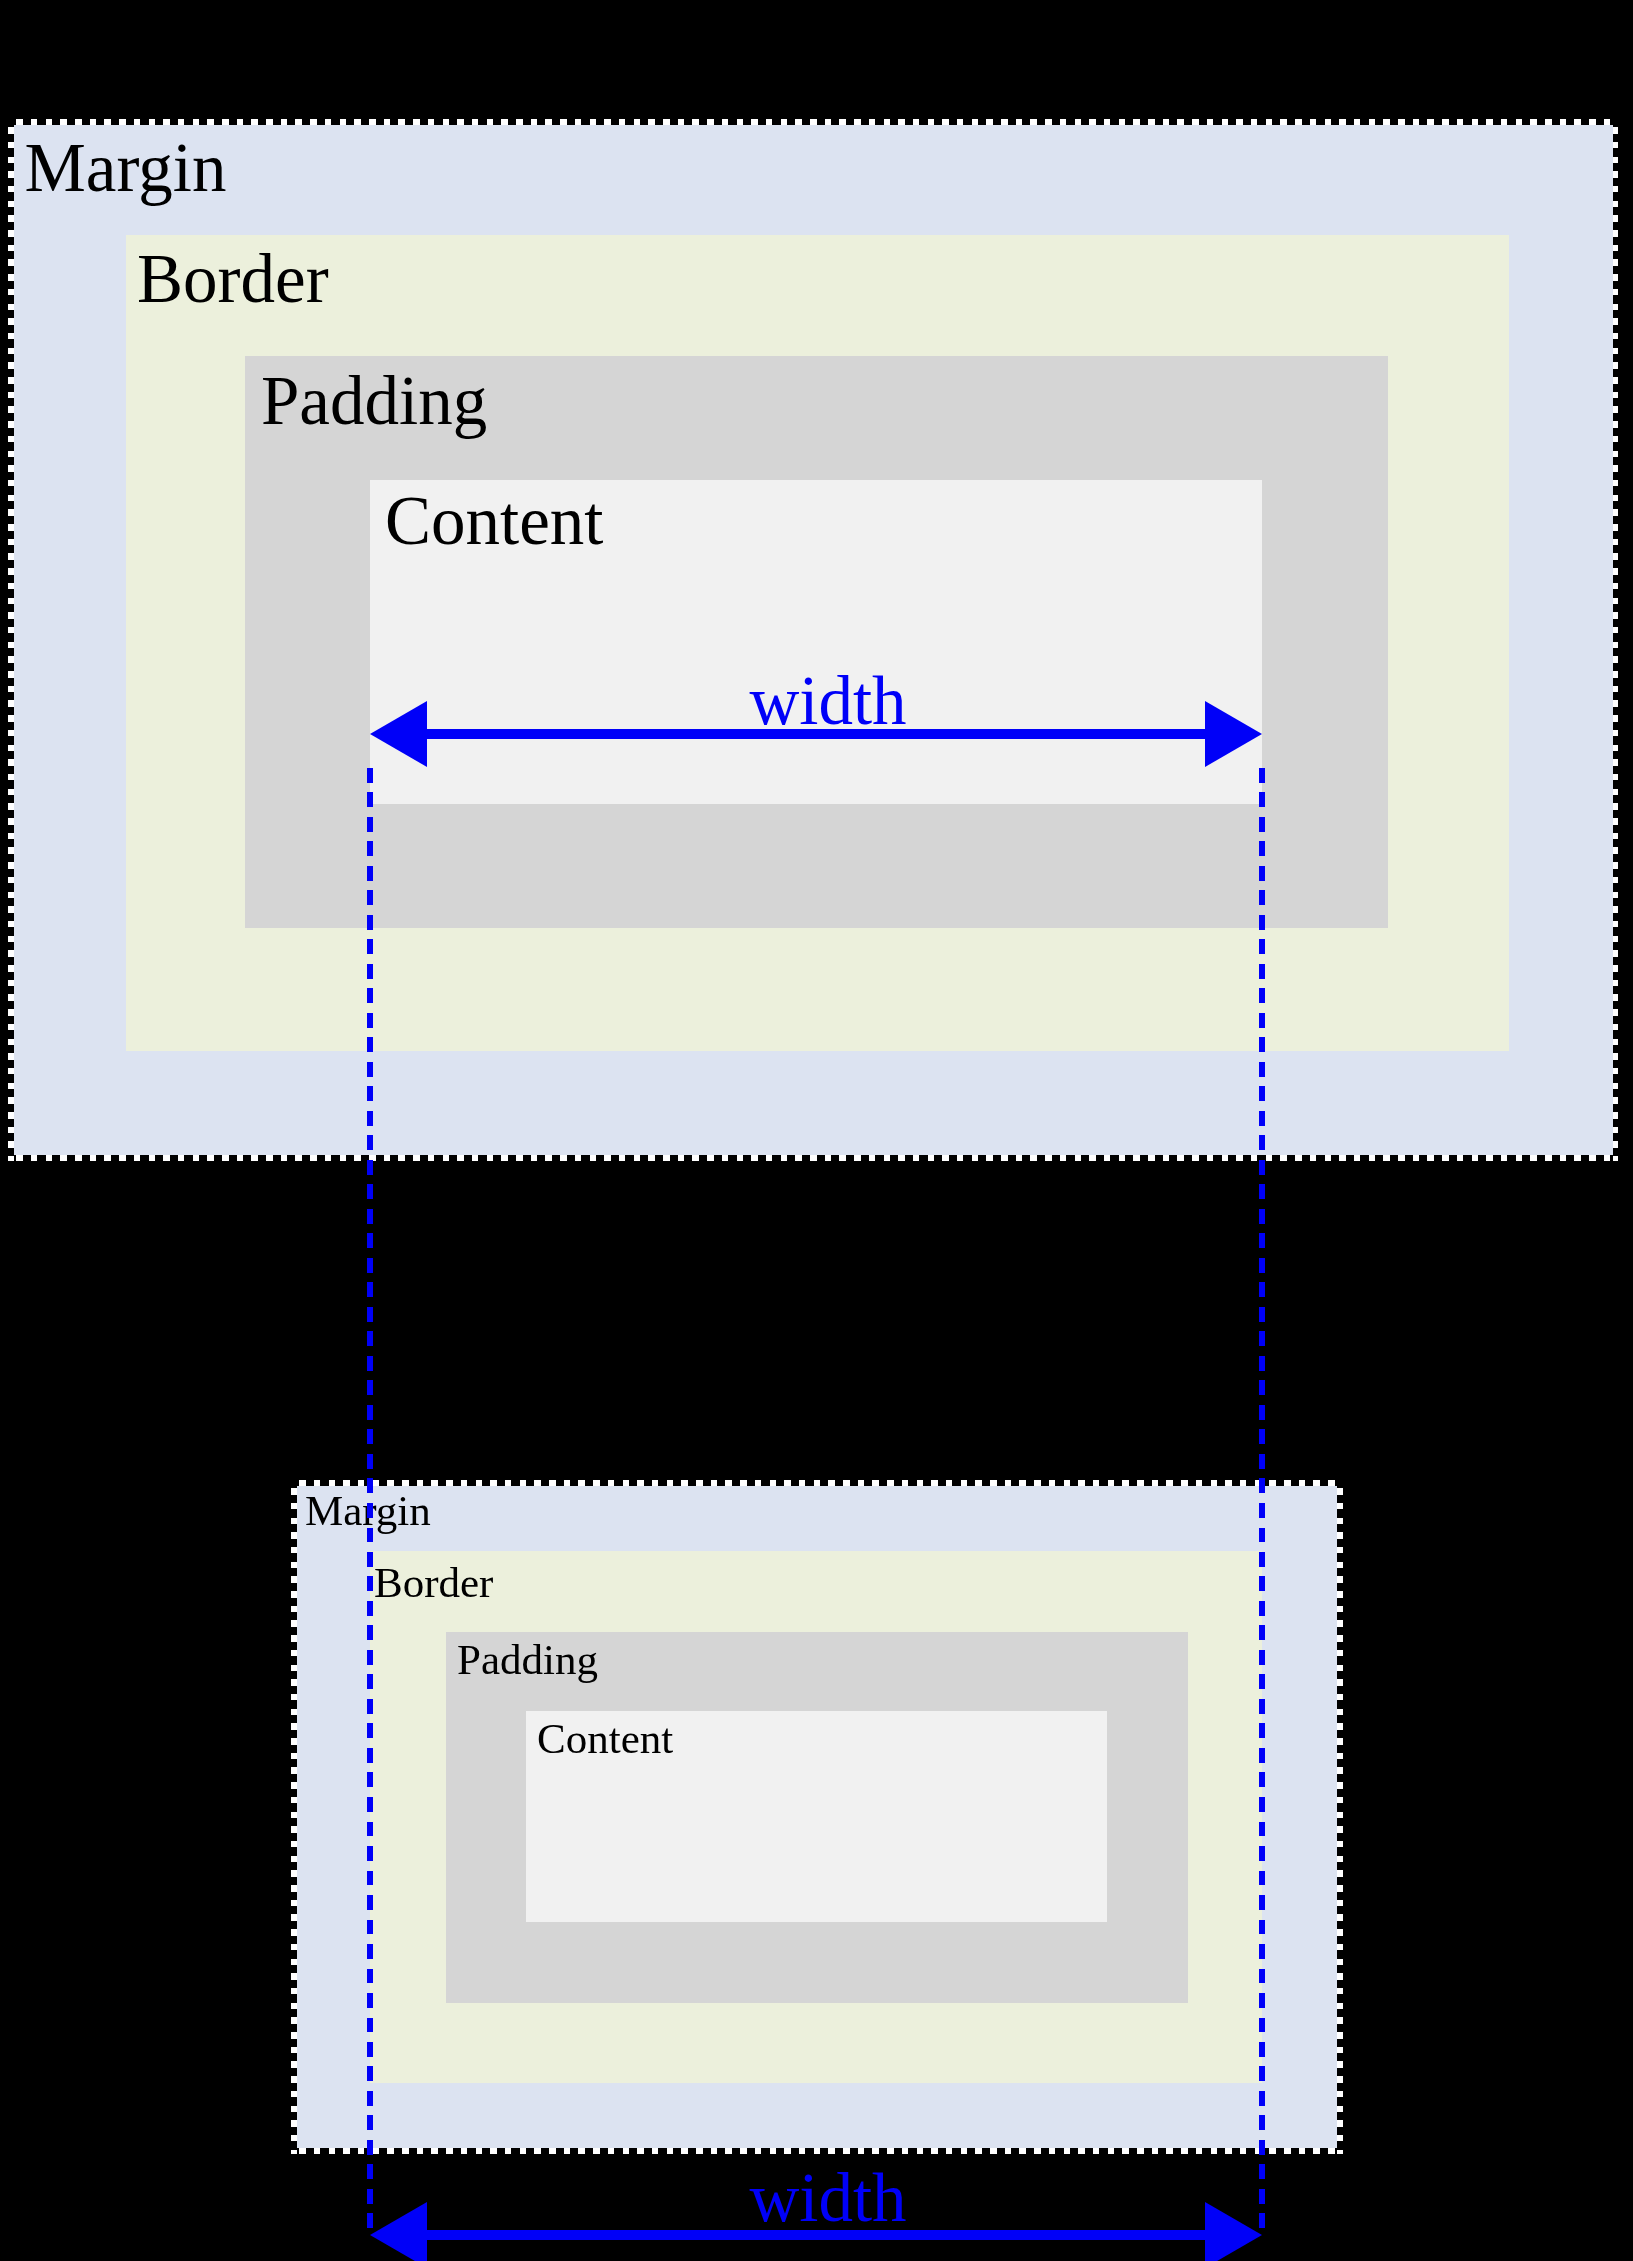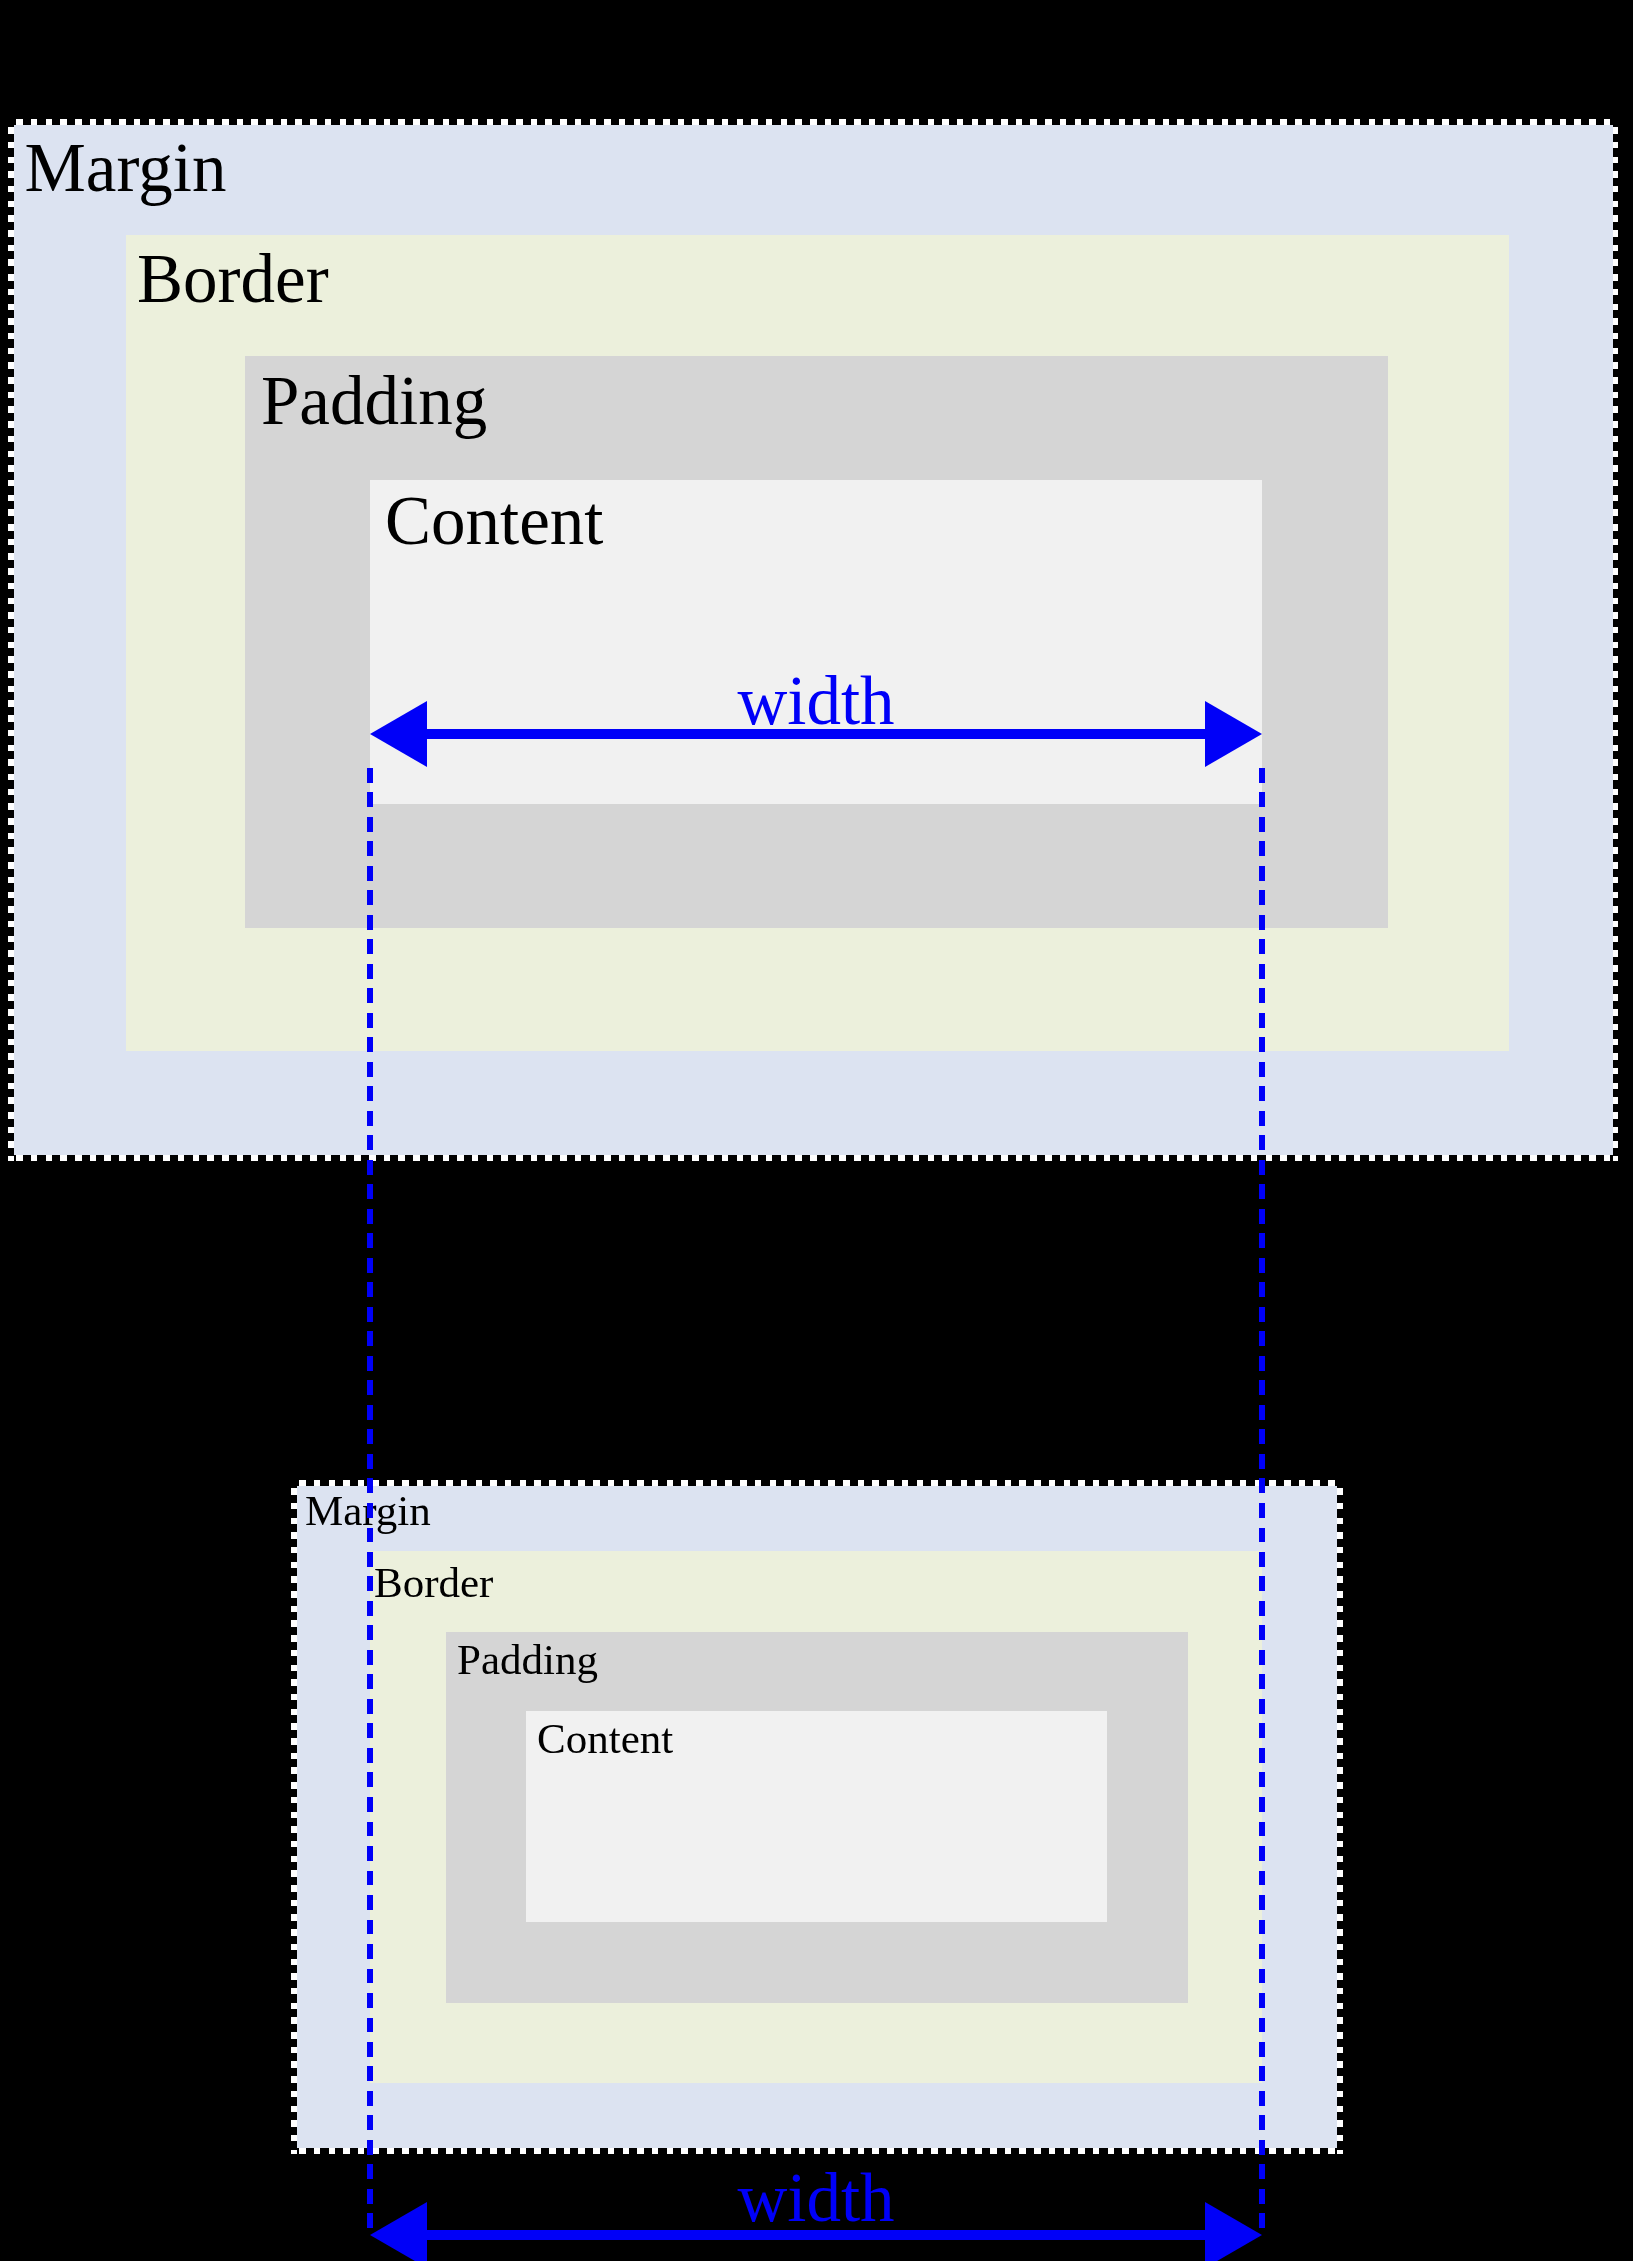--- a/index.html
+++ b/index.html
@@ -47,20 +47,21 @@
   }
   .lbl-big   { font-size: 69px; }
   .lbl-small { font-size: 43px; }
   .width-lbl {
     position: absolute;
     color: var(--accent, #0000f8);
     font-size: 69px;
     line-height: 1;
     text-align: center;
     z-index: 6;
+    margin-left: 12px;
   }
 
   
   .bdash {
     position: absolute;
     width: 5.7px;
     background: repeating-linear-gradient(180deg,
       var(--accent, #0000f8) 0 14.7px, transparent 14.7px 24.5px);
     z-index: 5;
   }

